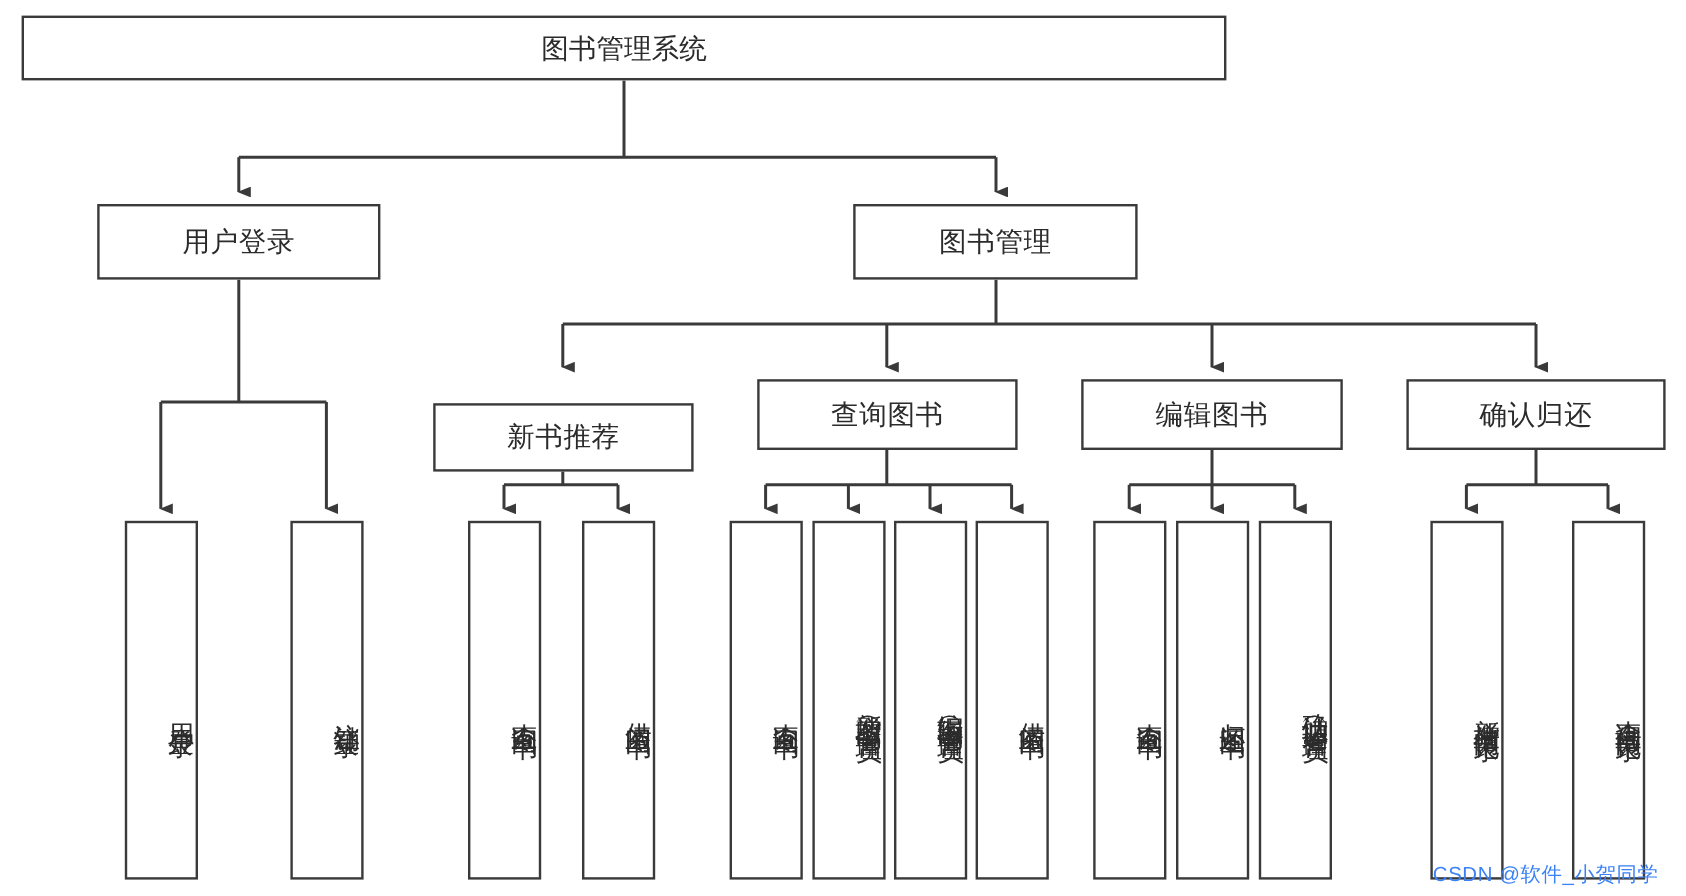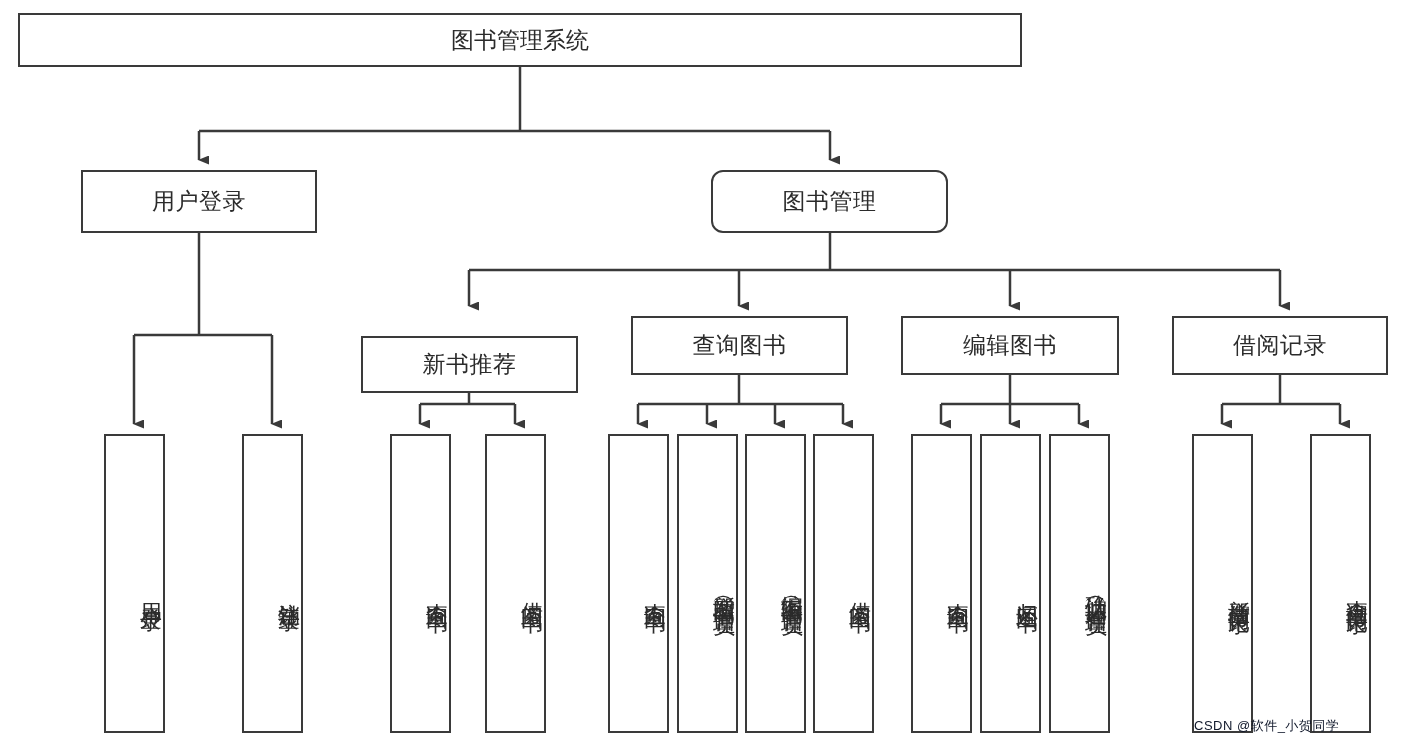--- a/index.html
+++ b/index.html
@@ -55,22 +55,22 @@
     line-height: 1.05;
     white-space: nowrap;
   }
   .node.leaf .vlabel {
     writing-mode: vertical-rl;
     text-orientation: upright;
     display: block;
   }
   .watermark {
     position: absolute;
-    font-size: 13px;
-    color: #0f172a;
+    font-size: 17px;
+    color: #3b82f6;
     white-space: nowrap;
     letter-spacing: 0.5px;
     user-select: none;
   }
 </style>
 </head>
 <body>
 
 <div id="diagram-root">
 
@@ -127,35 +127,35 @@
     </g>
   </svg>
 
   <div class="node root" style="left:18px; top:13px; width:1004px; height:54px;">
     <span>图书管理系统</span>
   </div>
 
   <div class="node horiz" style="left:81px; top:170px; width:236px; height:63px;">
     <span>用户登录</span>
   </div>
-  <div class="node horiz" style="left:711px; top:170px; width:237px; height:63px;border-radius:12px;">
+  <div class="node horiz" style="left:711px; top:170px; width:237px; height:63px;">
     <span>图书管理</span>
   </div>
 
   <div class="node horiz" style="left:361px; top:336px; width:217px; height:57px;">
     <span>新书推荐</span>
   </div>
   <div class="node horiz" style="left:631px; top:316px; width:217px; height:59px;">
     <span>查询图书</span>
   </div>
   <div class="node horiz" style="left:901px; top:316px; width:218px; height:59px;">
     <span>编辑图书</span>
   </div>
   <div class="node horiz" style="left:1172px; top:316px; width:216px; height:59px;">
-    <span>借阅记录</span>
+    <span>确认归还</span>
   </div>
 
   <div class="node leaf" style="left:104px; top:434px; width:61px; height:299px;">
     <span class="vlabel">用户登录</span>
   </div>
   <div class="node leaf" style="left:242px; top:434px; width:61px; height:299px;">
     <span class="vlabel">注销登录</span>
   </div>
 
   <div class="node leaf" style="left:390px; top:434px; width:61px; height:299px;">

